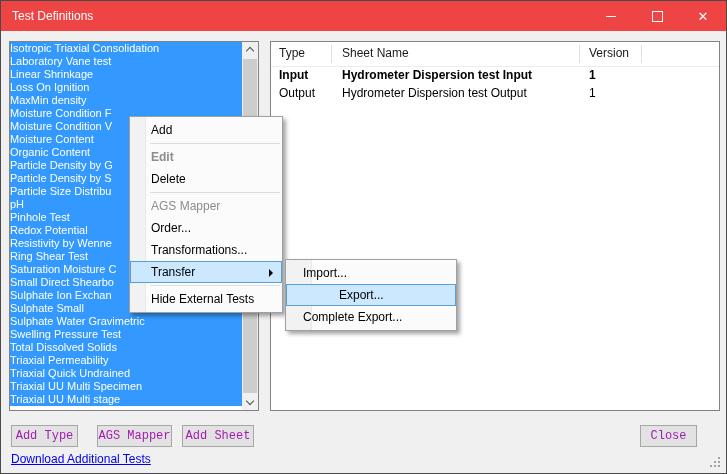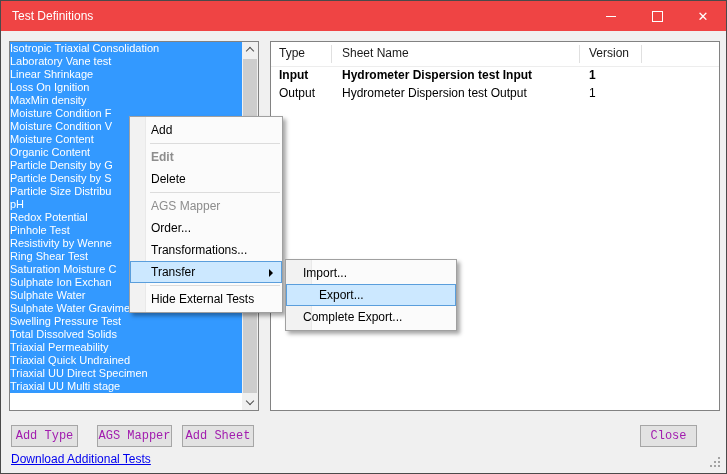--- a/index.html
+++ b/index.html
@@ -55,21 +55,21 @@
   .menu-sub{left:284px;top:258px;width:172px;z-index:11;}
   .menu-sub::before{width:25px;}
   .menu-item{position:relative;height:22px;line-height:22px;font-size:12px;color:#000;
              box-sizing:border-box;white-space:nowrap;}
   .menu-main .menu-item{padding-left:21px;}
   .menu-sub  .menu-item{padding-left:17px;}
   .menu-item.disabled{color:#8D8D8D;}
   .menu-item.bold{font-weight:bold;}
   .menu-item.highlighted{background:#CCE8FF;border:1px solid #5A9EDC;line-height:20px;}
   .menu-main .menu-item.highlighted{padding-left:20px;}
-  .menu-sub  .menu-item.highlighted{padding-left:32px;}
+  .menu-sub  .menu-item.highlighted{padding-left:52px;}
   .menu-item.separator{height:5px;}
   .menu-item.separator::after{content:"";position:absolute;left:20px;right:2px;top:2px;height:1px;
                               background:#DCDCDC;}
   .submenu-arrow{position:absolute;right:8px;top:7px;width:0;height:0;
                  border-left:4px solid #000;border-top:4px solid transparent;
                  border-bottom:4px solid transparent;display:none;}
   .menu-item.has-sub .submenu-arrow{display:block;}
 
   
   .btn{position:absolute;top:424px;height:22px;box-sizing:border-box;background:#E2E2E2;
@@ -126,46 +126,47 @@
         <div class="list-item">Organic Content</div>
 
         <div class="list-item">Particle Density by G</div>
 
         <div class="list-item">Particle Density by S</div>
 
         <div class="list-item">Particle Size Distribu</div>
 
         <div class="list-item">pH</div>
 
+        <div class="list-item">Pinhole Test</div>
+
         <div class="list-item">Redox Potential</div>
 
-        <div class="list-item">Pinhole Test</div>
-
         <div class="list-item">Resistivity by Wenne</div>
 
         <div class="list-item">Ring Shear Test</div>
 
         <div class="list-item">Saturation Moisture C</div>
 
+        <div class="list-item">Small Direct Shearbo</div>
 
         <div class="list-item">Sulphate Ion Exchan</div>
 
-        <div class="list-item">Sulphate Water</div>
+        <div class="list-item">Sulphate Small</div>
 
         <div class="list-item">Sulphate Water Gravimetric</div>
 
         <div class="list-item">Swelling Pressure Test</div>
 
         <div class="list-item">Total Dissolved Solids</div>
 
         <div class="list-item">Triaxial Permeability</div>
 
         <div class="list-item">Triaxial Quick Undrained</div>
 
-        <div class="list-item">Triaxial UU Direct Specimen</div>
+        <div class="list-item">Triaxial UU Multi Specimen</div>
 
         <div class="list-item">Triaxial UU Multi stage</div>
       </div>
     <div class="list-scrollbar">
       <div class="scroll-arrow up">
         <div class="chev up"></div>
       </div>
       <div class="scroll-thumb"></div>
       <div class="scroll-arrow down">
         <div class="chev down"></div>

